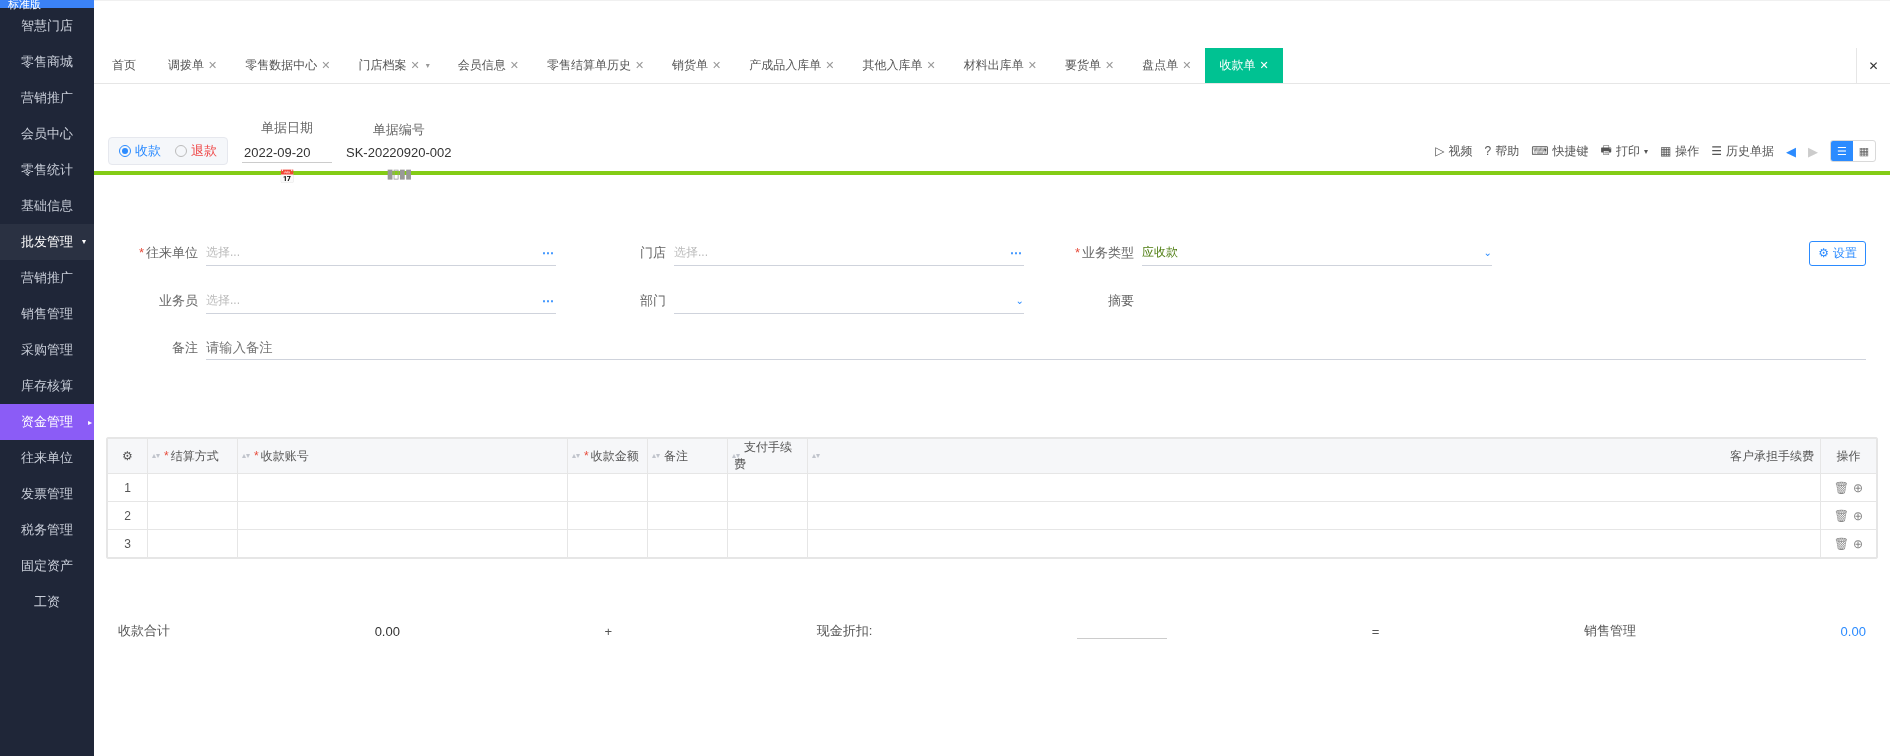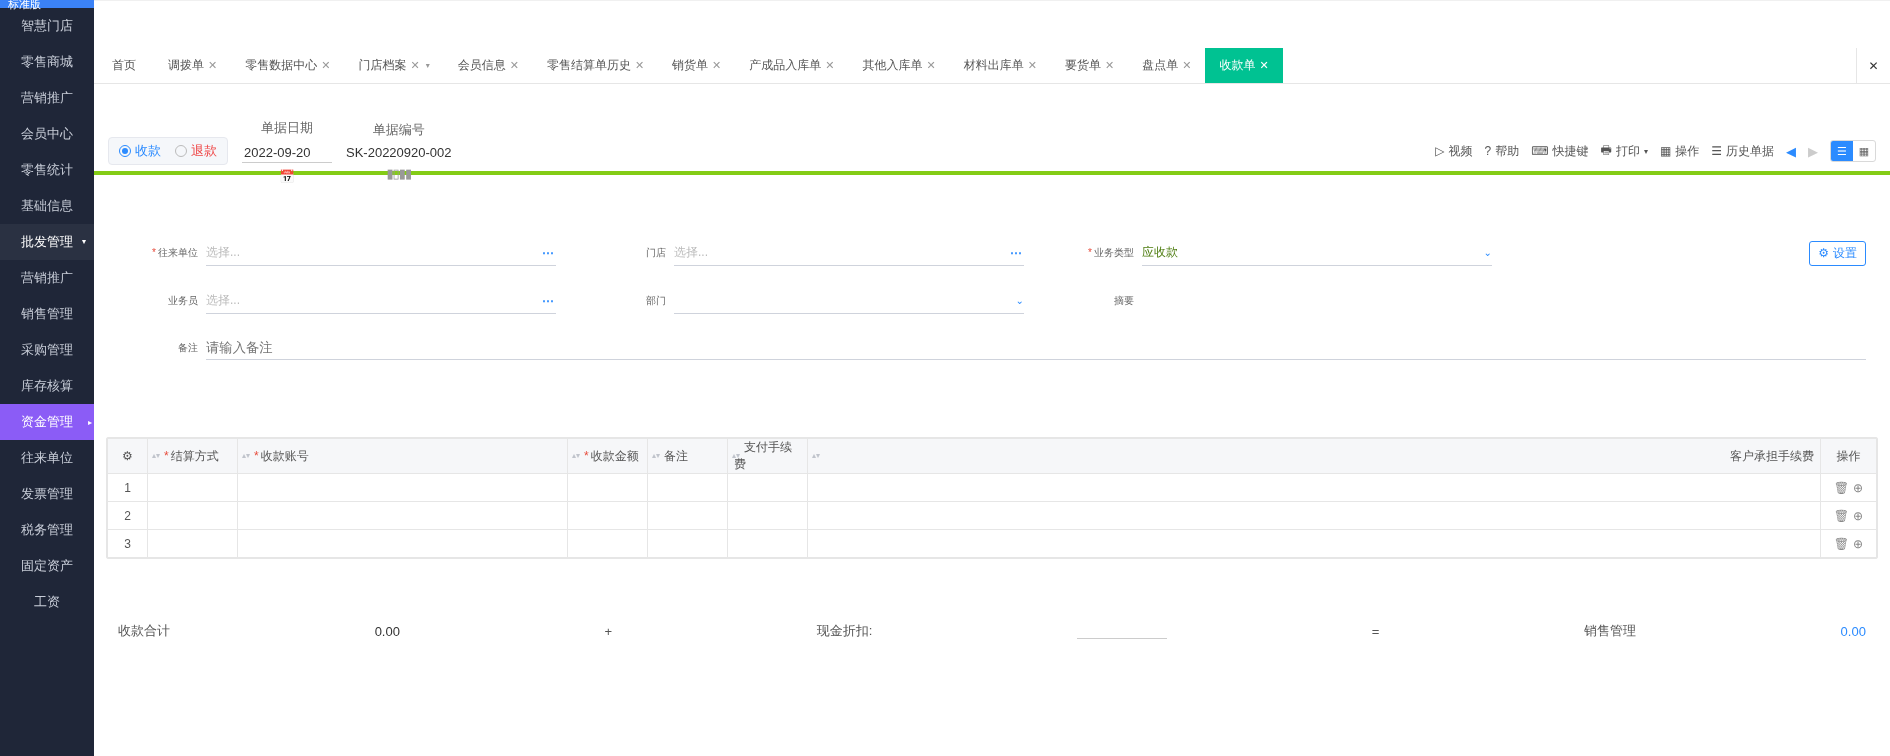--- a/index.html
+++ b/index.html
@@ -48,21 +48,21 @@
 .subbar-right { margin-left:auto; display:flex; align-items:center; gap:12px; color:#666;}
 .subbar-right .tool { display:flex; align-items:center; gap:4px; cursor:pointer; font-size:12px; color:#555;}
 .viewtoggle { display:flex; border:1px solid #d9d9d9; border-radius:3px; overflow:hidden;}
 .viewtoggle span { width:22px; height:20px; display:flex; align-items:center; justify-content:center; font-size:11px; cursor:pointer;}
 .viewtoggle span.active { background:#2b8bff; color:#fff;}
 
 
 .form-area { padding: 18px 24px 8px; }
 .form-row { display:flex; align-items:center; margin-bottom:22px; gap:30px;}
 .field { display:flex; align-items:center; }
-.field .label { width:80px; text-align:right; color:#666; font-size:10px; margin-right:8px;}
+.field .label { width:80px; text-align:right; color:#666; font-size:13px; margin-right:8px;}
 .field .req { color:#e74c3c; margin-right:2px;}
 .field .control { border:none; border-bottom:1px solid #cfd3dc; min-width:300px; height:26px; display:flex; align-items:center; color:#bbb; position:relative;}
 .field .control.long { min-width:350px;}
 .field .control .dots { margin-left:auto; color:#2b8bff; cursor:pointer; letter-spacing:2px; font-weight:bold;}
 .field .control .chev { margin-left:auto; color:#2b8bff; cursor:pointer; font-size:10px;}
 .field .plain { color:#4d7c0f; }
 .settings-btn { margin-left:auto; border:1px solid #2b8bff; color:#2b8bff; border-radius:3px; padding:3px 8px; display:flex; align-items:center; gap:4px; cursor:pointer; font-size:12px;}
 
 
 .table-wrap { margin: 0 12px; border:1px solid #e6e6e6; border-radius:2px;}

